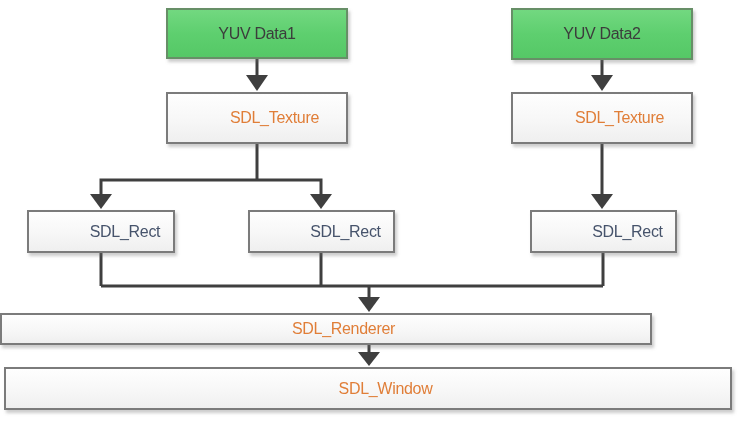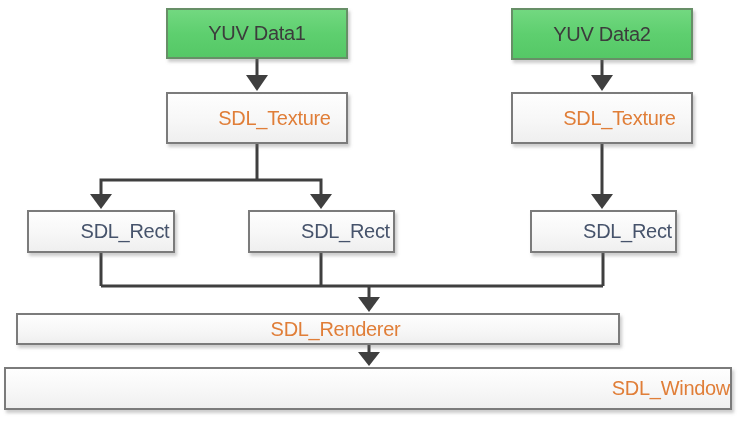--- a/index.html
+++ b/index.html
@@ -20,21 +20,21 @@
     left: 0; top: 0;
     width: 738px; height: 421px;
     pointer-events: none;
   }
   .node {
     position: absolute;
     box-sizing: border-box;
     display: flex;
     align-items: center;
     justify-content: center;
-    font-size: 20px;
+    font-size: 16px;
     letter-spacing: -0.3px;
     white-space: nowrap;
   }
   .node.white {
     background: linear-gradient(180deg, #fefefe 0%, #f7f7f7 55%, #efefef 100%);
     border: 2px solid #7b7b7b;
     box-shadow: 2px 3px 3px rgba(110,110,110,0.35);
   }
   .node.green {
     background: linear-gradient(180deg, #72d880 0%, #5ecf6f 50%, #55c866 100%);
@@ -46,22 +46,22 @@
   .txt-slate  { color: #46536b; padding-left: 48px; }
 
   
   #n-yuv1     { left: 166px; top:   8px; width: 182px; height: 51px; }
   #n-yuv2     { left: 511px; top:   8px; width: 182px; height: 52px; }
   #n-tex1     { left: 166px; top:  92px; width: 182px; height: 52px; }
   #n-tex2     { left: 511px; top:  92px; width: 182px; height: 52px; }
   #n-rect1    { left:  27px; top: 210px; width: 148px; height: 43px; }
   #n-rect2    { left: 248px; top: 210px; width: 147px; height: 43px; }
   #n-rect3    { left: 530px; top: 210px; width: 147px; height: 43px; }
-  #n-renderer { left:   16px; top: 313px; width: 604px; height: 32px; }
-  #n-window   { left:   4px; top: 367px; width: 728px; height: 43px; justify-content: flex-end; }
+  #n-renderer { left:   0; top: 313px; width: 652px; height: 32px; }
+  #n-window   { left:   4px; top: 367px; width: 728px; height: 43px; }
 </style>
 </head>
 <body>
 
 <div class="canvas">
 
   <svg class="edges" viewBox="0 0 738 421" xmlns="http://www.w3.org/2000/svg">
     <g stroke="#3f3f3f" stroke-width="3" fill="none">
 
       <g>

